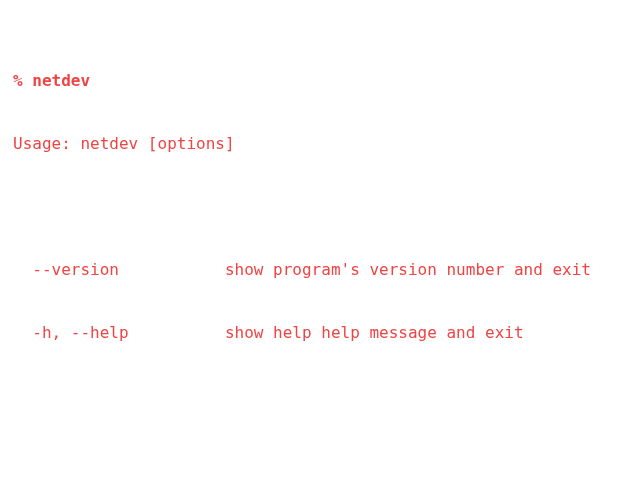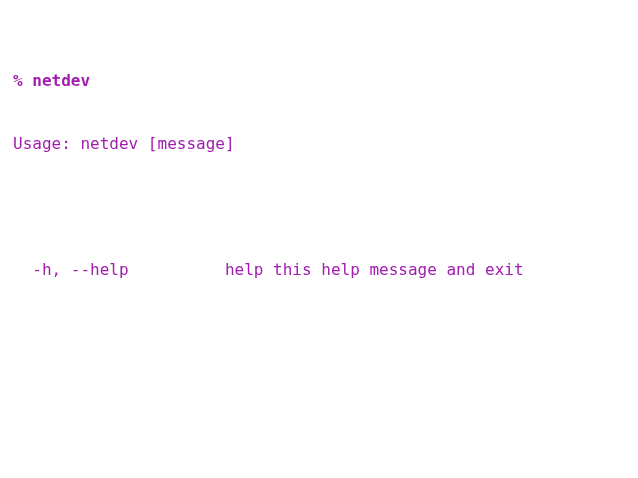--- a/index.html
+++ b/index.html
@@ -11,43 +11,44 @@
     width: 638px;
     height: 478px;
     overflow: hidden;
   }
   .terminal {
     box-sizing: border-box;
     width: 638px;
     height: 478px;
     padding: 28px 0 0 13px;
     background: #ffffff;
-    color: #a21caf;
+    color: #ef4444;
     font-family: "DejaVu Sans Mono", "Liberation Mono", monospace;
     font-size: 16px;
     line-height: 21px;
     white-space: pre;
   }
   .line {
     min-height: 21px;
     white-space: pre;
   }
   .prompt-line .prompt,
   .prompt-line .command {
     font-weight: bold;
   }
 </style>
 </head>
 <body>
 
 <div class="terminal">
   <div class="line prompt-line"><span class="prompt">% </span><span class="command">netdev</span></div>
-  <div class="line">Usage: netdev [message]</div>
+  <div class="line">Usage: netdev [options]</div>
   <div class="line"></div>
-  <div class="line">  -h, --help          help this help message and exit</div>
+  <div class="line">  --version           show program's version number and exit</div>
+  <div class="line">  -h, --help          show help help message and exit</div>
   
   
   
   
   
   
   
   
   
   

